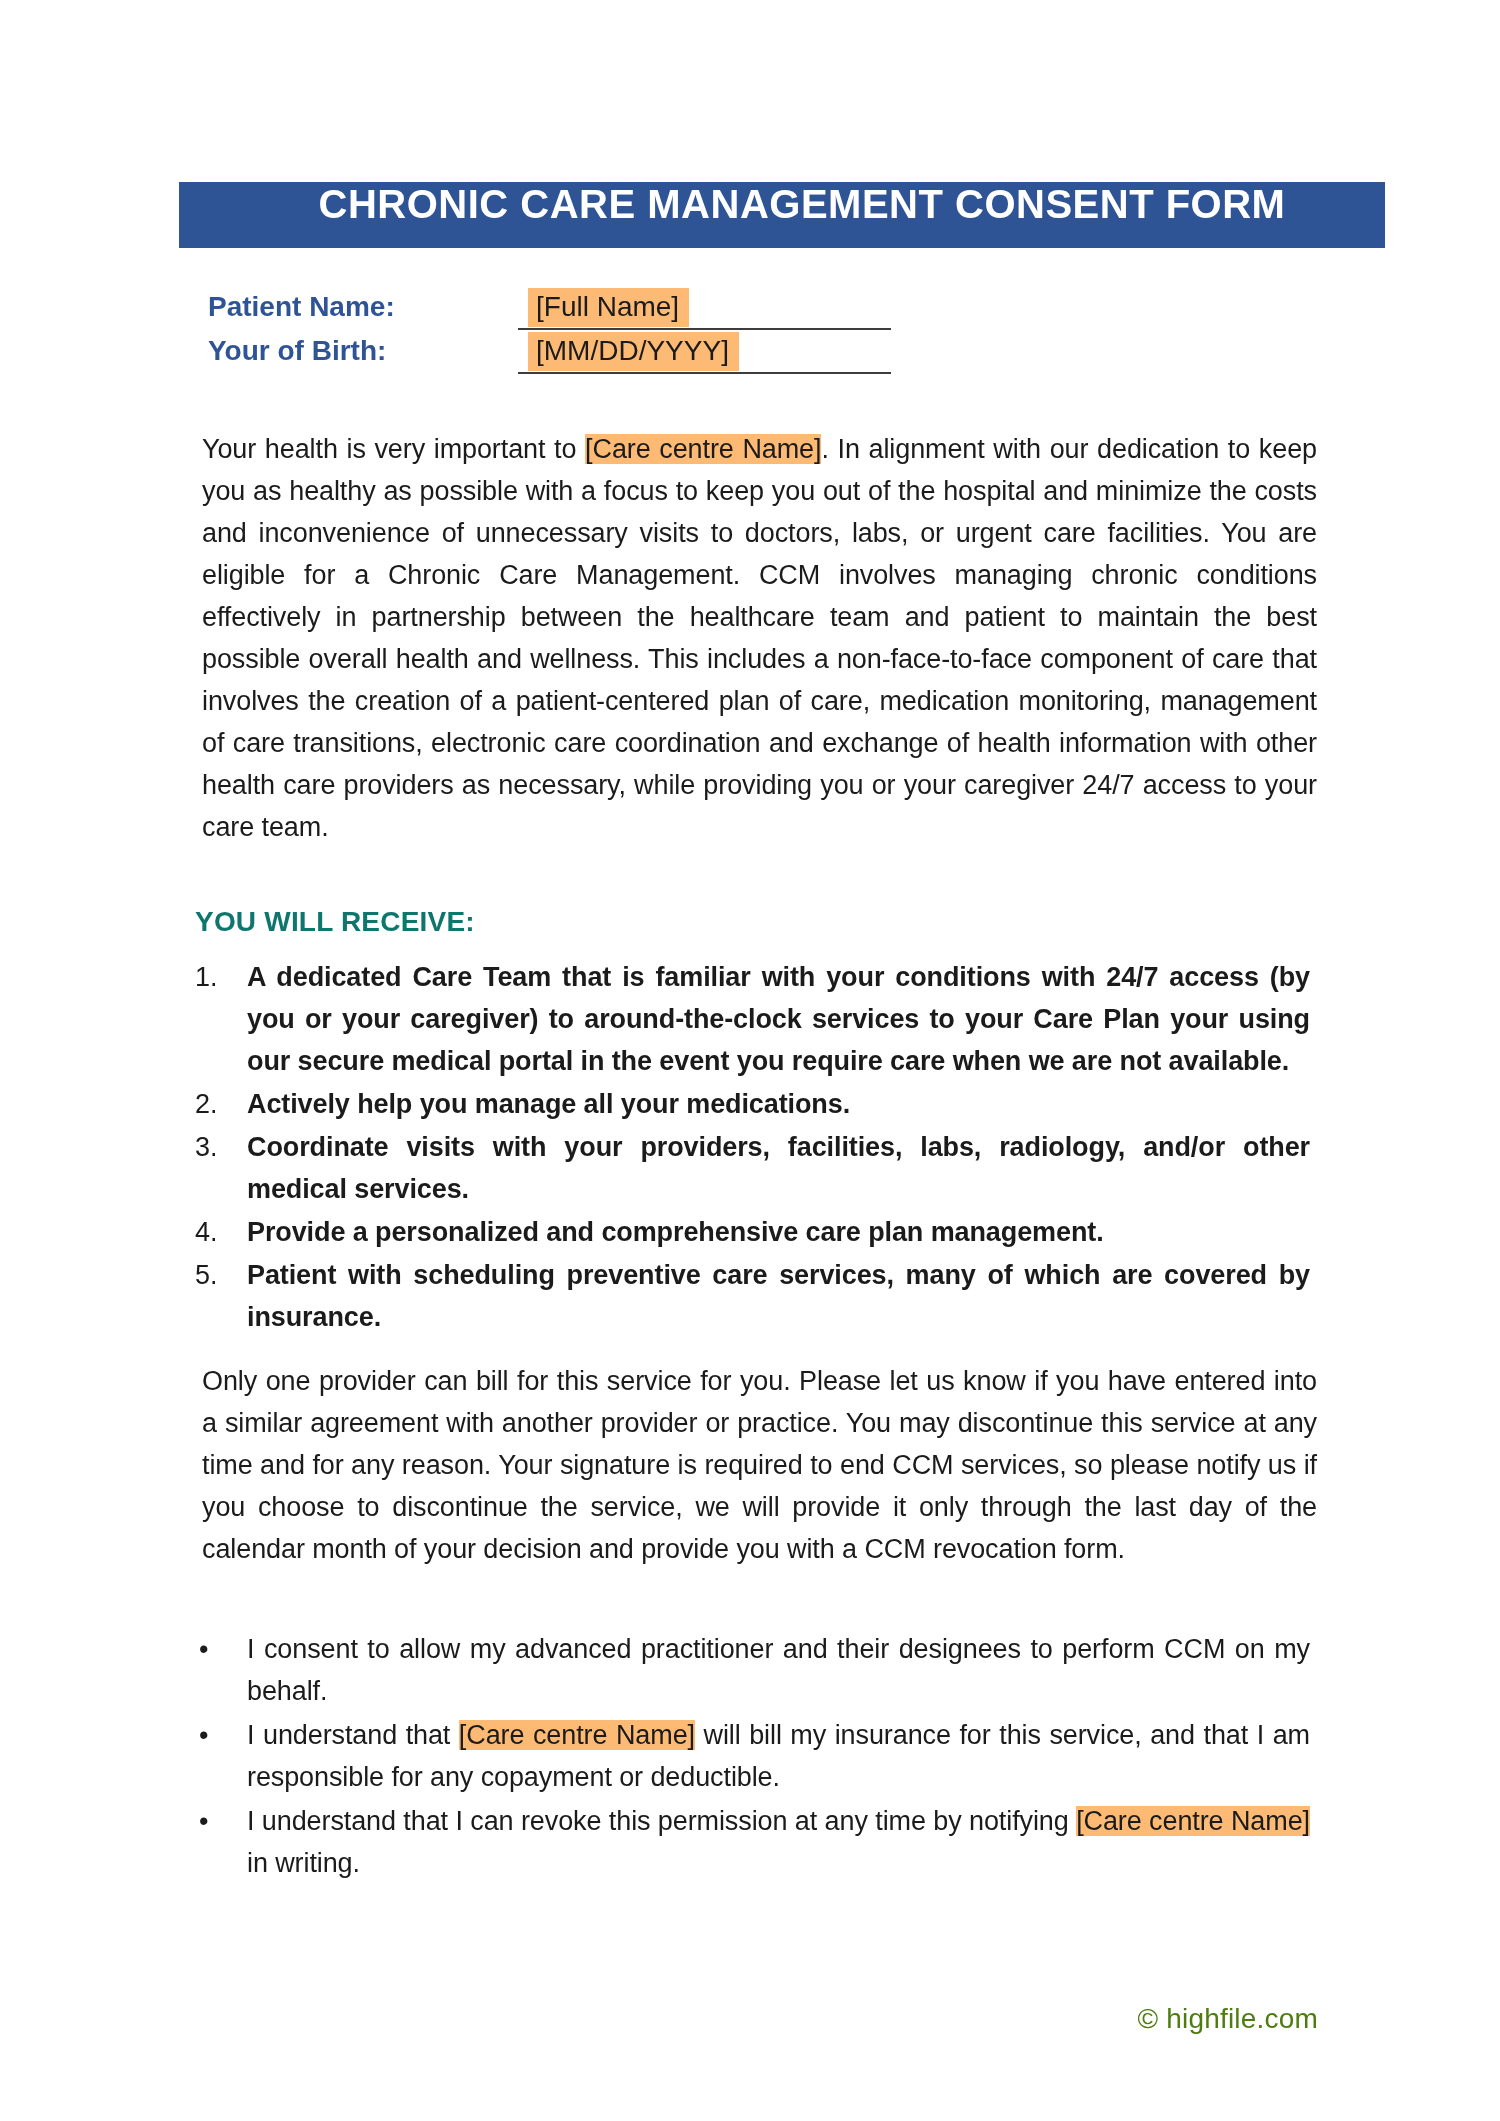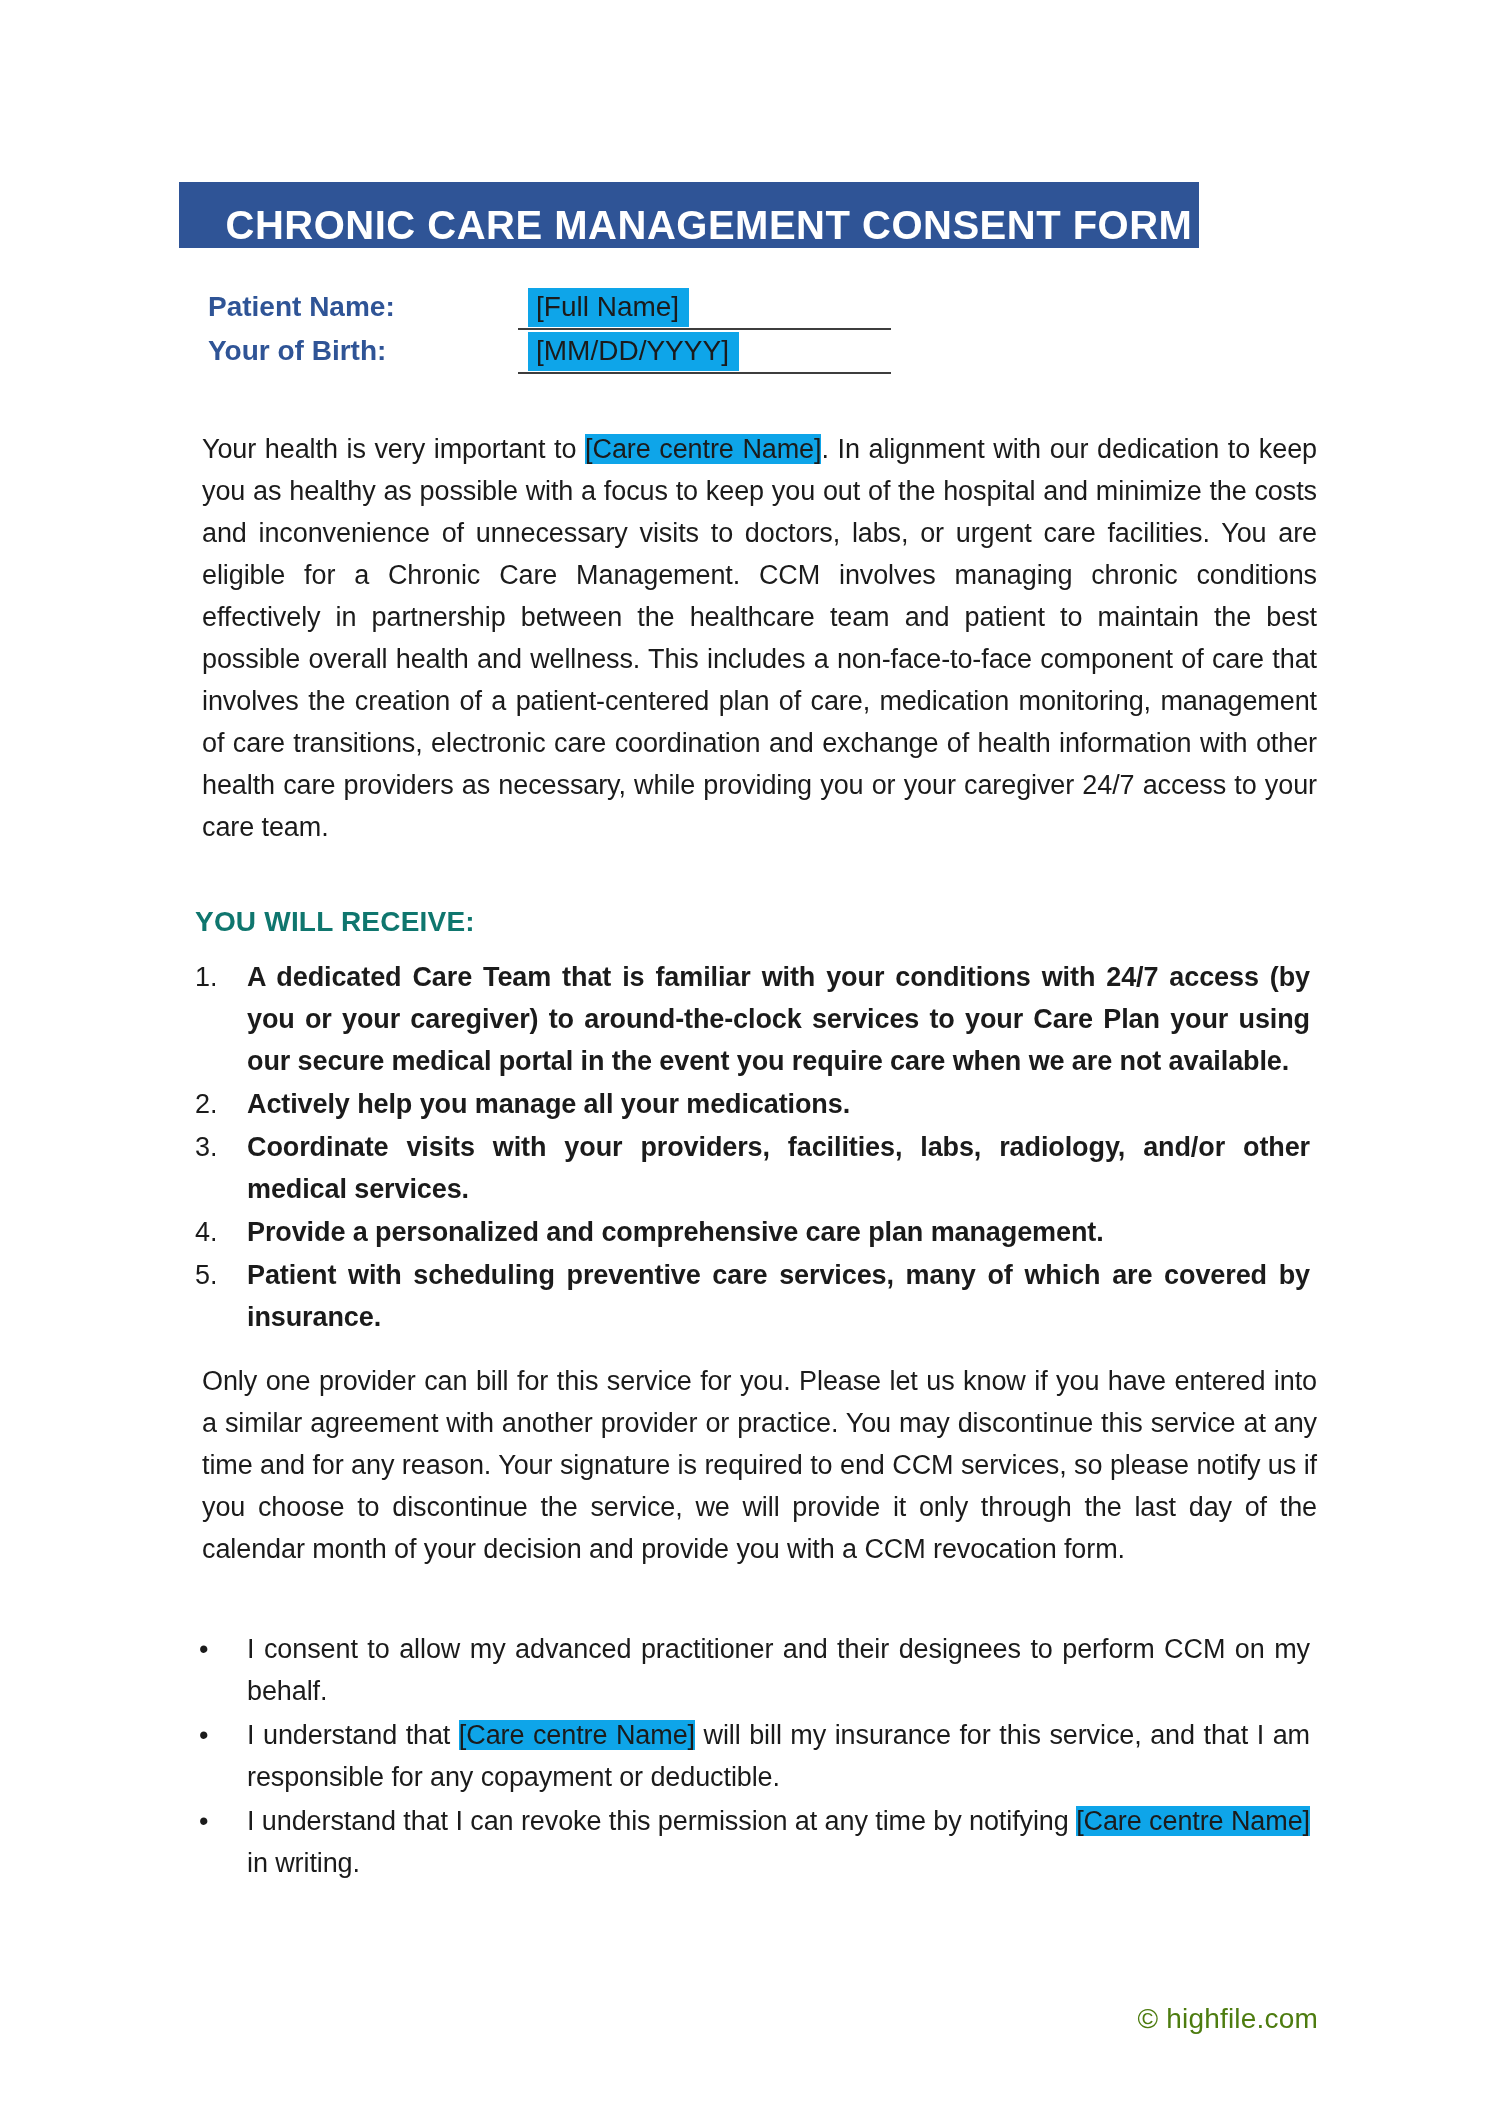--- a/index.html
+++ b/index.html
@@ -10,25 +10,25 @@
     height: 2121px;
     background: #ffffff;
     font-family: "Liberation Sans", sans-serif;
     color: #1b1b1b;
     overflow: hidden;
   }
   .banner {
     position: absolute;
     left: 179px;
     top: 182px;
-    width: 1020px;
+    width: 1206px;
     height: 66px;
     background: #2f5496;
     display: flex;
-    align-items: flex-end;
+    align-items: flex-start;
     justify-content: center;
     padding-left: 40px;
   }
   .banner h1 {
     color: #ffffff;
     font-size: 40px;
     font-weight: bold;
     letter-spacing: 0.5px;
     white-space: nowrap;
   }
@@ -56,21 +56,21 @@
     height: 42px;
     border-bottom: 2px solid #3d3d3d;
     padding-left: 10px;
     cursor: text;
   }
   .field-value .hl {
     display: inline-block;
     font-size: 28px;
     padding: 3px 10px 4px 8px;
   }
-  .hl { background: #0ea5e9; }
+  .hl { background: #fdba74; }
   .para {
     font-size: 27px;
     line-height: 42px;
     text-align: justify;
     letter-spacing: -0.1px;
     margin-left: 7px;
   }
   .intro {
     position: absolute;
     left: 195px;

